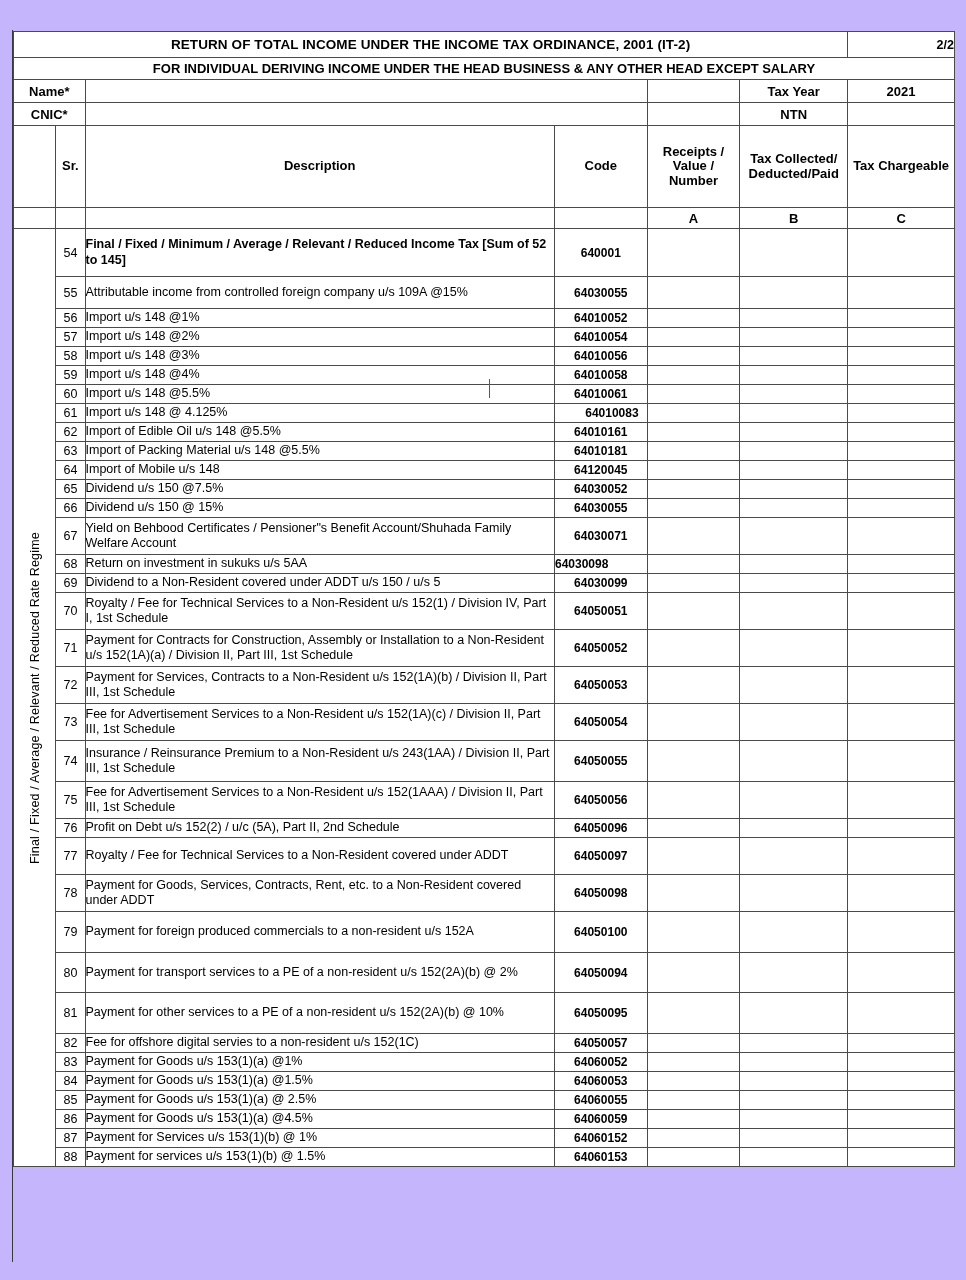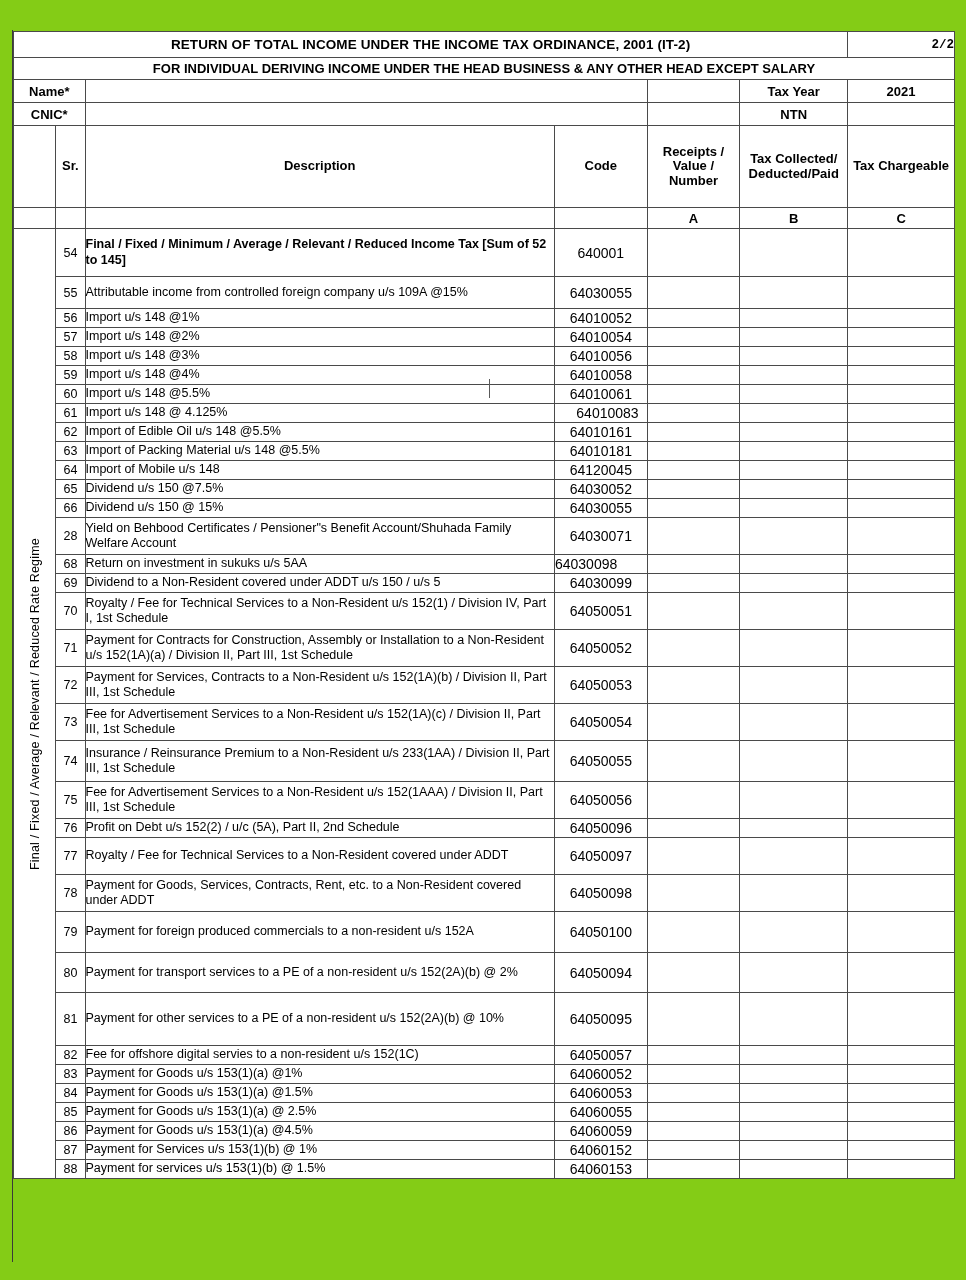--- a/index.html
+++ b/index.html
@@ -13,21 +13,21 @@
     font-family: "Liberation Sans", sans-serif;
     color: #000000;
     position: relative;
     overflow: hidden;
   }
   .page {
     position: absolute;
     left: 0; top: 0;
     width: 966px;
     height: 1280px;
-    background: #84cc16;
+    background: #c4b5fd;
   }
   
   .scan-edge {
     position: absolute;
     left: 12px; top: 30px;
     width: 1px; height: 1232px;
     background: #3a3a3a;
   }
   .form {
     position: absolute;
@@ -49,21 +49,20 @@
     font-weight: bold;
     font-size: 13.5px;
     height: 25px;
     letter-spacing: 0.1px;
   }
   .pageno-cell {
     text-align: right;
     font-weight: bold;
     font-size: 12.5px;
     padding-right: 4px;
-    font-family: Liberation Mono, monospace;
   }
   .subtitle-cell {
     text-align: center;
     font-weight: bold;
     font-size: 13px;
     height: 21px;
   }
   .label-cell {
     text-align: center;
     font-weight: bold;
@@ -94,22 +93,22 @@
     padding-left: 4px;
     line-height: 1.22;
     vertical-align: top;
     padding-top: 1px;
   }
   .desc-cell.bold {
     font-weight: bold;
   }
   .code-cell {
     text-align: center;
-    font-weight: normal;
-    font-size: 14px;
+    font-weight: bold;
+    font-size: 12px;
     vertical-align: bottom;
     padding-bottom: 1px;
   }
   .code-cell.shift-right {
     text-align: right;
     padding-right: 8px;
   }
   .code-cell.shift-left {
     text-align: left;
   }
@@ -303,21 +302,21 @@
         </tr>
         <tr style="height: 19px;">
           <td class="sr-cell">66</td>
           <td class="desc-cell">Dividend u/s 150 @ 15%</td>
           <td class="code-cell">64030055</td>
           <td class="val-cell"></td>
           <td class="val-cell"></td>
           <td class="val-cell"></td>
         </tr>
         <tr style="height: 37px;">
-          <td class="sr-cell">28</td>
+          <td class="sr-cell">67</td>
           <td class="desc-cell">Yield on Behbood Certificates / Pensioner"s Benefit Account/Shuhada Family Welfare Account</td>
           <td class="code-cell">64030071</td>
           <td class="val-cell"></td>
           <td class="val-cell"></td>
           <td class="val-cell"></td>
         </tr>
         <tr style="height: 19px;">
           <td class="sr-cell">68</td>
           <td class="desc-cell">Return on investment in sukuks u/s 5AA</td>
           <td class="code-cell shift-left">64030098</td>
@@ -360,21 +359,21 @@
         <tr style="height: 37px;">
           <td class="sr-cell">73</td>
           <td class="desc-cell">Fee for Advertisement Services to a Non-Resident u/s 152(1A)(c) / Division II, Part III, 1st Schedule</td>
           <td class="code-cell">64050054</td>
           <td class="val-cell"></td>
           <td class="val-cell"></td>
           <td class="val-cell"></td>
         </tr>
         <tr style="height: 41px;">
           <td class="sr-cell">74</td>
-          <td class="desc-cell">Insurance / Reinsurance Premium to a Non-Resident u/s 233(1AA) / Division II, Part III, 1st Schedule</td>
+          <td class="desc-cell">Insurance / Reinsurance Premium to a Non-Resident u/s 243(1AA) / Division II, Part III, 1st Schedule</td>
           <td class="code-cell">64050055</td>
           <td class="val-cell"></td>
           <td class="val-cell"></td>
           <td class="val-cell"></td>
         </tr>
         <tr style="height: 37px;">
           <td class="sr-cell">75</td>
           <td class="desc-cell">Fee for Advertisement Services to a Non-Resident u/s 152(1AAA) / Division II, Part III, 1st Schedule</td>
           <td class="code-cell">64050056</td>
           <td class="val-cell"></td>
@@ -414,21 +413,21 @@
           <td class="val-cell"></td>
         </tr>
         <tr style="height: 40px;">
           <td class="sr-cell">80</td>
           <td class="desc-cell">Payment for transport services to a PE of a non-resident u/s 152(2A)(b) @ 2%</td>
           <td class="code-cell">64050094</td>
           <td class="val-cell"></td>
           <td class="val-cell"></td>
           <td class="val-cell"></td>
         </tr>
-        <tr style="height: 53px;">
+        <tr style="height: 41px;">
           <td class="sr-cell">81</td>
           <td class="desc-cell">Payment for other services to a PE of a non-resident u/s 152(2A)(b) @ 10%</td>
           <td class="code-cell">64050095</td>
           <td class="val-cell"></td>
           <td class="val-cell"></td>
           <td class="val-cell"></td>
         </tr>
         <tr style="height: 19px;">
           <td class="sr-cell">82</td>
           <td class="desc-cell">Fee for offshore digital servies to a non-resident u/s 152(1C)</td>

